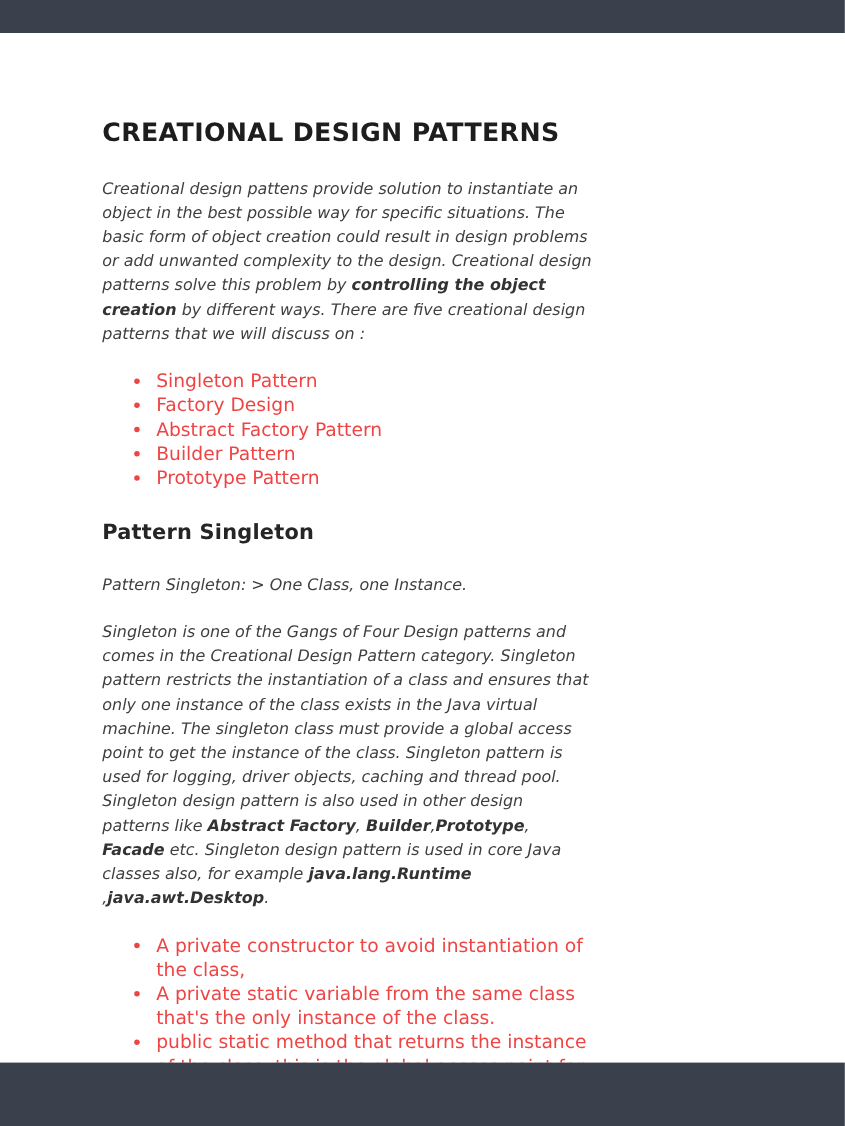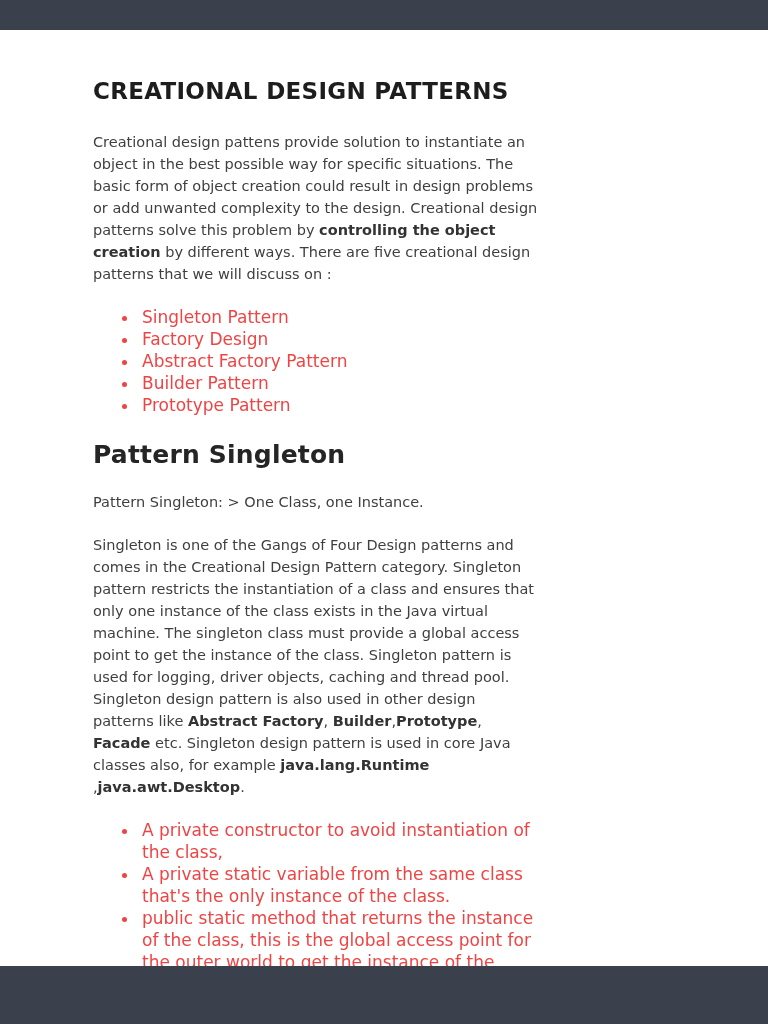--- a/index.html
+++ b/index.html
@@ -8,44 +8,44 @@
     width: 768px; height: 1024px; position: relative;
     background: #ffffff;
     font-family: "DejaVu Sans", "Liberation Sans", sans-serif;
   }
   .chrome-bar { position: absolute; left: 0; width: 768px; background: #3a414d; }
   .chrome-bar.top { top: 0; height: 30px; }
   .chrome-bar.bottom { bottom: 0; height: 58px; }
   .page {
     position: absolute; top: 30px; left: 0; width: 628px; height: 936px;
     background: #ffffff;
-    padding: 48px 90px 0 93px;
+    padding: 78px 90px 0 93px;
     overflow: hidden;
   }
   h1.doc-title {
     margin: 0 0 26px 0;
     font-size: 23px; line-height: 27px; font-weight: bold;
     color: #1d1d1d; letter-spacing: 0.3px;
   }
   .body-text {
     margin: 0 0 21px 0;
-    font-size: 14.5px; line-height: 22px; color: #3f3f3f;
+    font-size: 14.5px; line-height: 22px; color: #3f3f3f; font-style: italic;
   }
   .body-text b, ul.doc-list li b { font-weight: bold; color: #333333; }
   ul.doc-list {
     margin: 0 0 21px 0; padding: 0 0 0 46px;
     list-style-type: disc;
   }
   ul.doc-list li {
     font-size: 17px; line-height: 22px; color: #ef4444;
     padding-left: 3px;
   }
   h2.section-heading {
     margin: 27px 0 25px 0;
-    font-size: 25px; line-height: 23px; font-weight: bold;
+    font-size: 19px; line-height: 23px; font-weight: bold;
     color: #252525; letter-spacing: 0.2px;
   }
 </style>
 </head>
 <body>
 
 <div class="chrome-bar top" style="background: rgb(58, 65, 77);"></div>
 
 <div class="page">
   <h1 class="doc-title">CREATIONAL DESIGN PATTERNS</h1>

